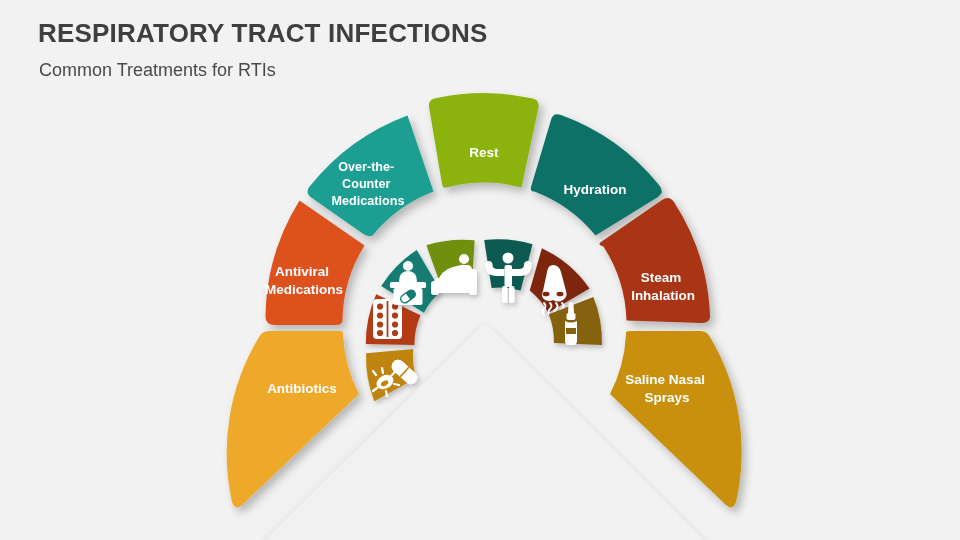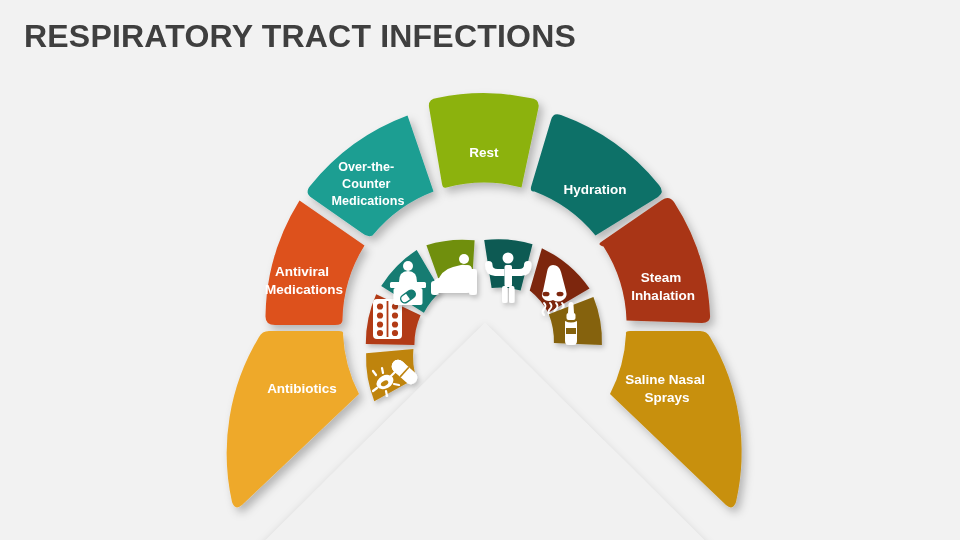--- a/index.html
+++ b/index.html
@@ -9,22 +9,22 @@
     font-family:"Liberation Sans", sans-serif;
     overflow:hidden;
     position:relative;
   }
   #slide{
     position:absolute;inset:0;
     width:960px;height:540px;
     background:#f2f2f2;
   }
   #title{
-    position:absolute;left:24px;top:18px;
-    font-size:32px;font-weight:bold;
+    position:absolute;left:38px;top:18px;
+    font-size:26px;font-weight:bold;
     letter-spacing:.2px;
     color:#3f3f3f;
     white-space:nowrap;
   }
   #subtitle{
     position:absolute;left:39px;top:60px;
     font-size:18px;font-weight:normal;
     color:#4a4a4a;
     white-space:nowrap;
   }
@@ -46,20 +46,21 @@
   .petal{stroke:#ffffff;stroke-width:0;}
   .inner-seg{stroke:none;}
   .icon-g{fill:#ffffff;}
 </style>
 </head>
 <body style="background: rgb(242, 242, 242);">
 
 <div id="slide">
 
   <div id="title" style="color: rgb(63, 63, 63);">RESPIRATORY TRACT INFECTIONS</div>
+  <div id="subtitle">Common Treatments for RTIs</div>
 
   <div id="diagram-wrap">
     <svg class="fan" viewBox="0 0 620 460" xmlns="http://www.w3.org/2000/svg">
       <defs>
         <filter id="softshadow" x="-40%" y="-40%" width="180%" height="180%">
           <feDropShadow dx="4" dy="5" stdDeviation="4" flood-color="#000000" flood-opacity="0.25"></feDropShadow>
         </filter>
         <filter id="innershadow" x="-40%" y="-40%" width="180%" height="180%">
           <feDropShadow dx="2" dy="3" stdDeviation="2.5" flood-color="#000000" flood-opacity="0.22"></feDropShadow>
         </filter>

